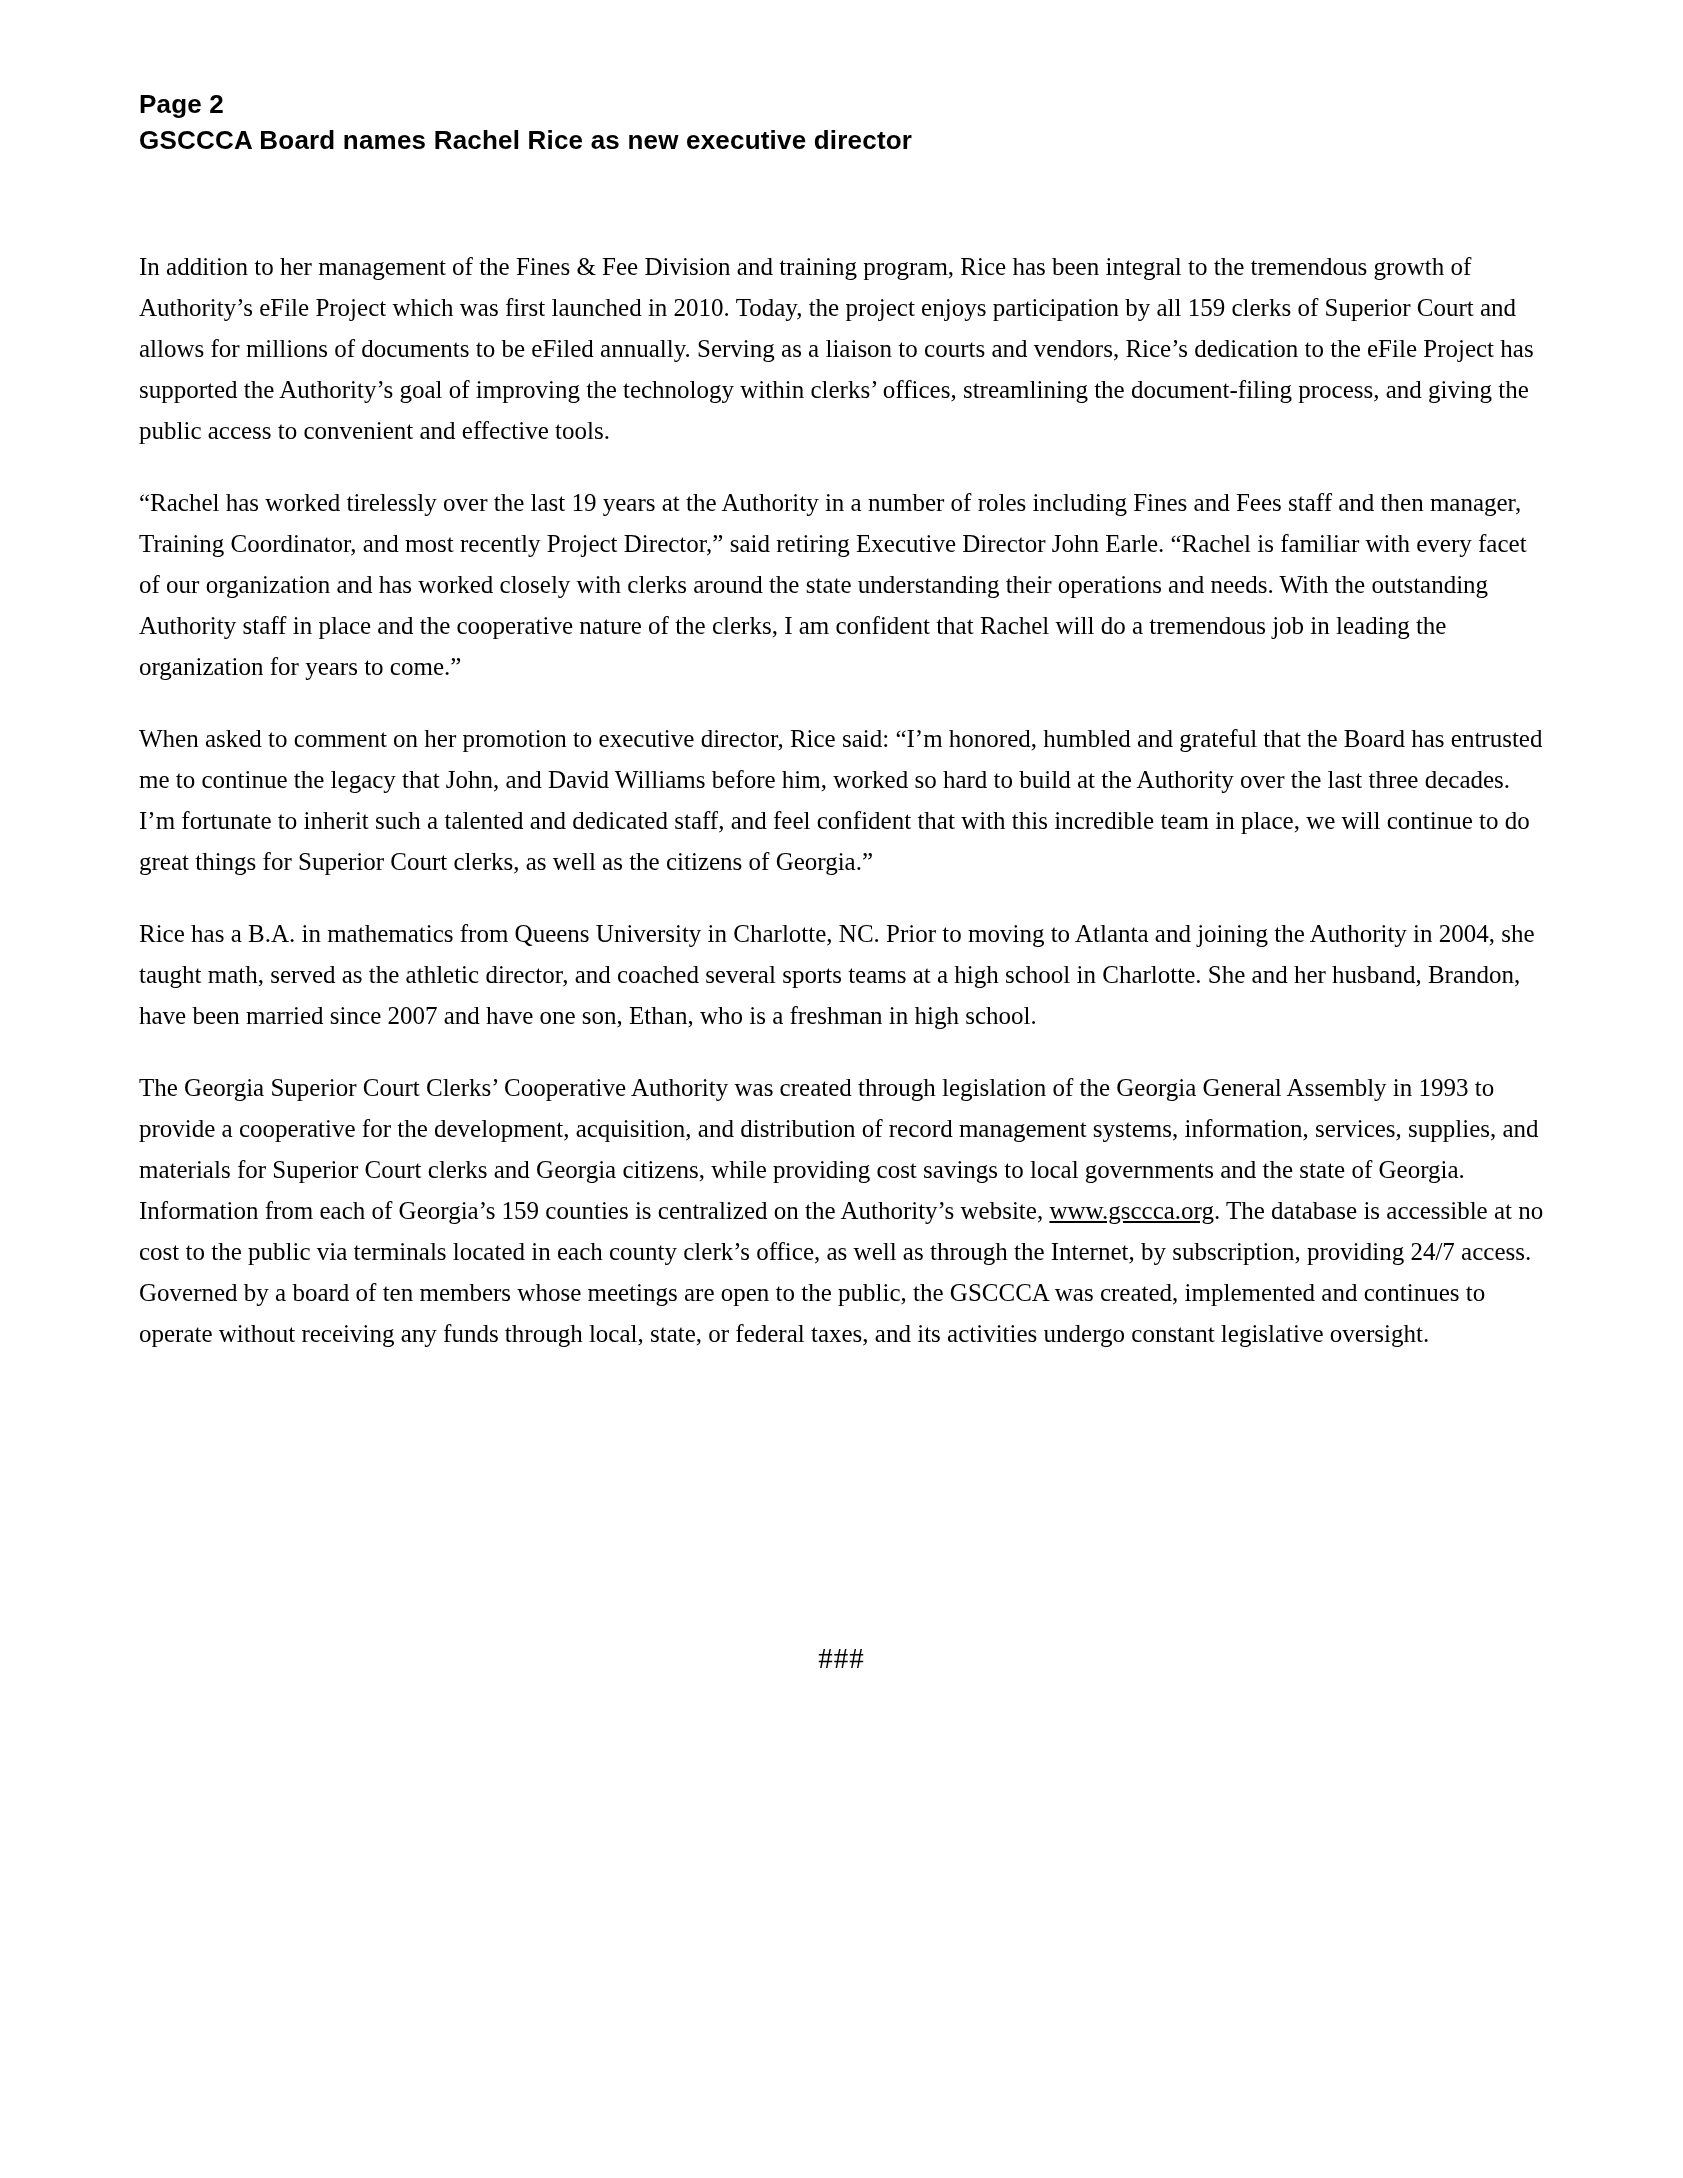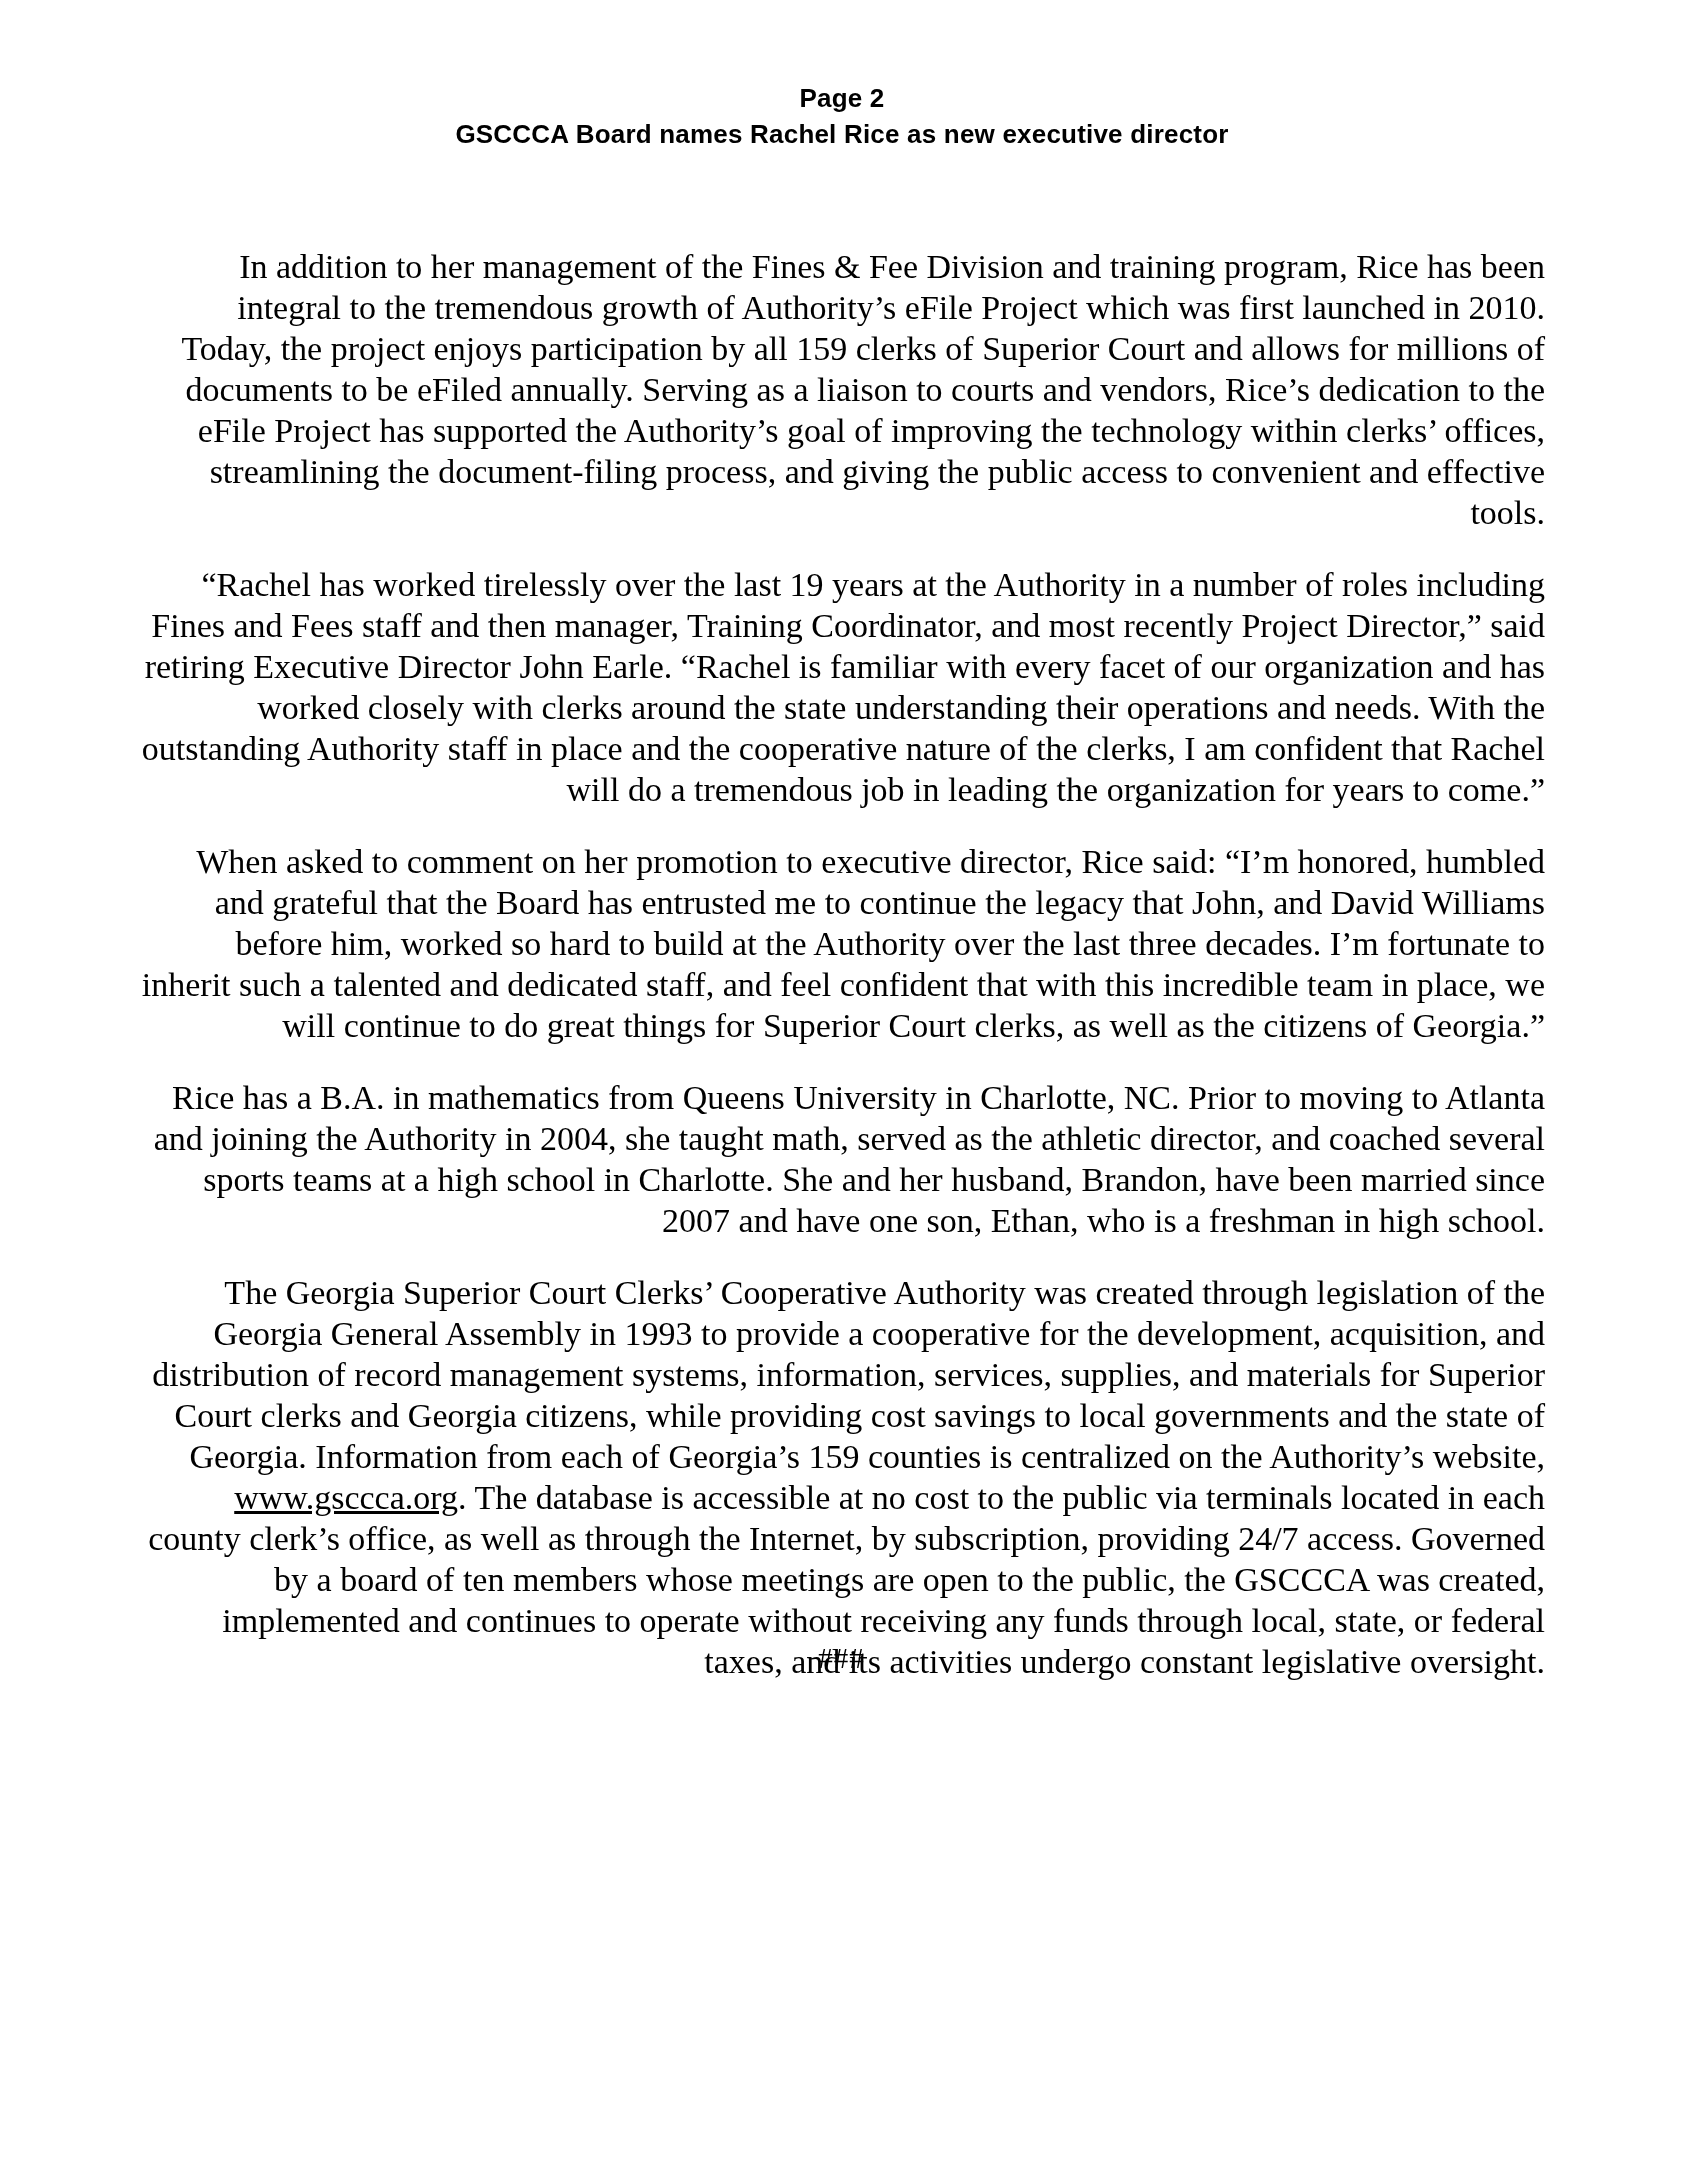--- a/index.html
+++ b/index.html
@@ -23,23 +23,23 @@
     top: 0;
     width: 1683px;
     height: 2178px;
     background: #ffffff;
   }
 
   
   .page-header {
     position: absolute;
     left: 139px;
-    top: 81px;
+    top: 87px;
     width: 1406px;
-    text-align: center;
+    text-align: left;
     font-family: "Liberation Sans", "DejaVu Sans", sans-serif;
     font-weight: bold;
     color: #000000;
   }
   .header-page-number {
     display: block;
     font-size: 26px;
     line-height: 34px;
     letter-spacing: 0.2px;
   }
@@ -53,23 +53,23 @@
 
   
   .body-copy {
     position: absolute;
     left: 139px;
     top: 246px;
     width: 1406px;
   }
   .para {
     font-family: "Liberation Serif", "DejaVu Serif", serif;
-    font-size: 34px;
+    font-size: 25px;
     line-height: 41px;
-    text-align: right;
+    text-align: left;
     margin: 0 0 31px 0;
     color: #000000;
     white-space: normal;
   }
   .para:last-of-type {
     margin-bottom: 0;
   }
 
   .weblink {
     color: #000000;

